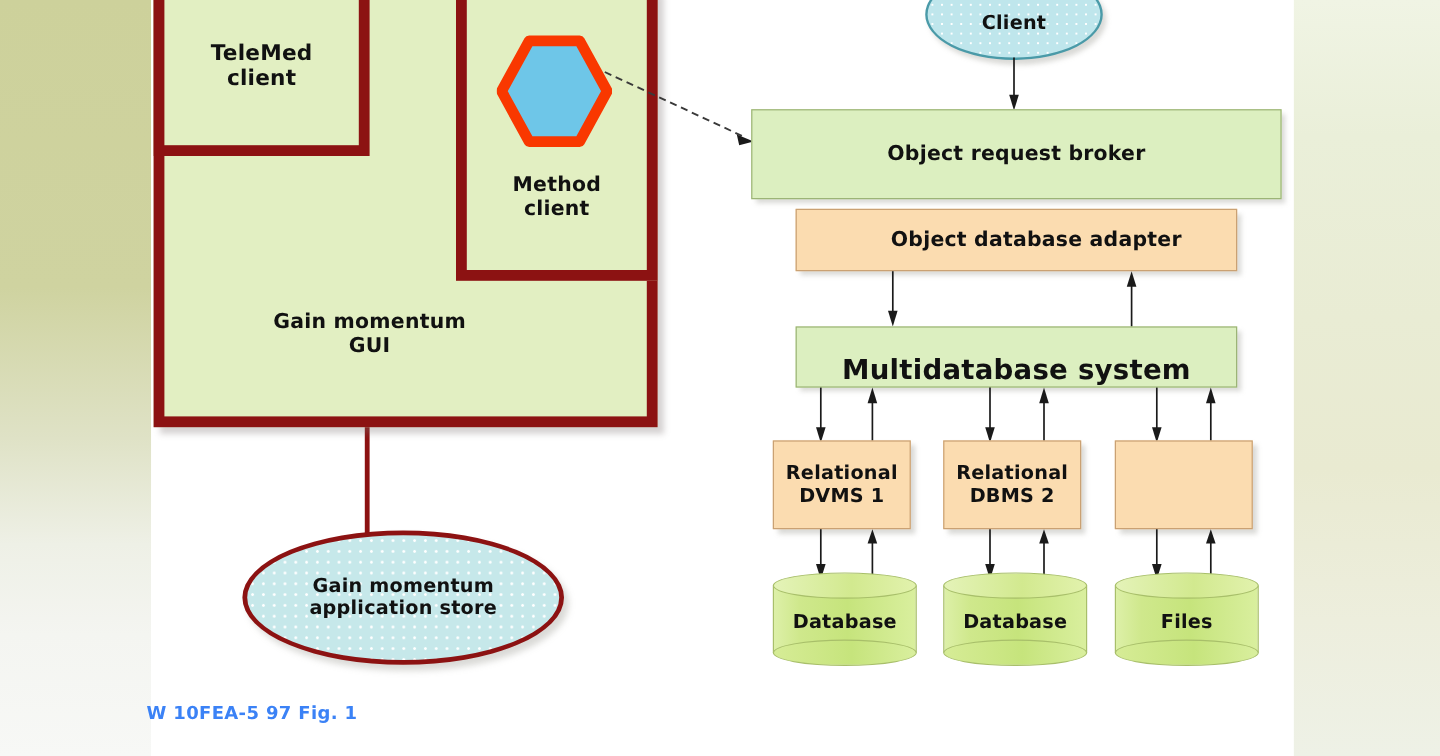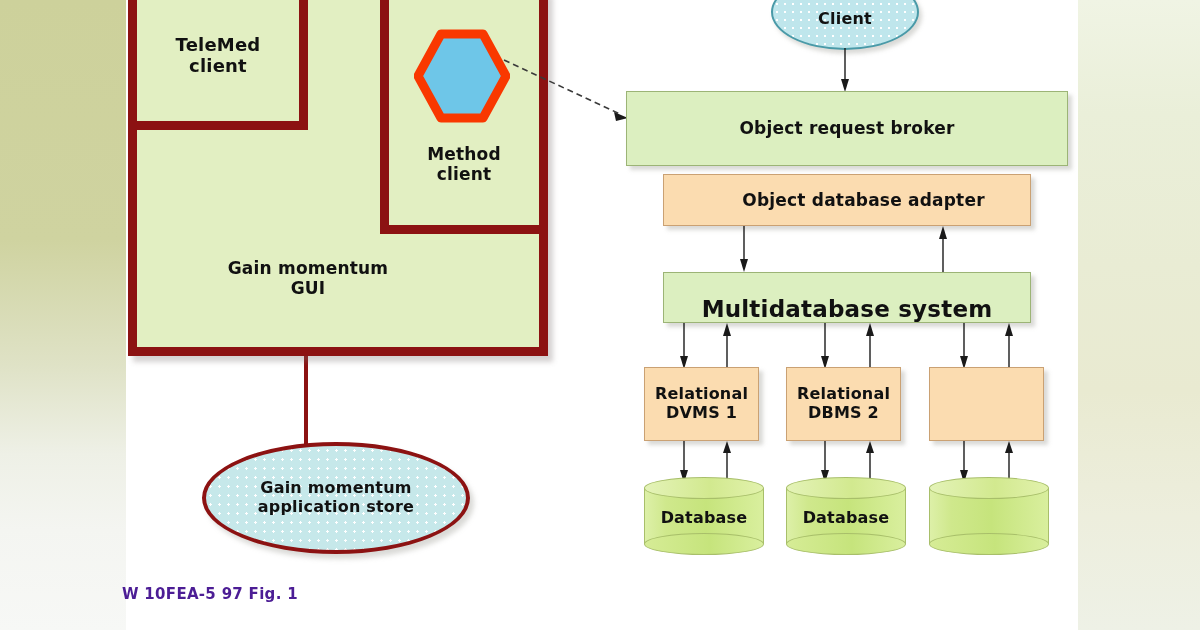--- a/index.html
+++ b/index.html
@@ -117,21 +117,21 @@
 
   
   .hexwrap { position: absolute; }
   .hexwrap svg { display: block; }
   .redline { position: absolute; background: #8c1212; width: 4px; }
   svg.conn { position: absolute; overflow: visible; }
 
   
   #caption {
     position: absolute;
-    color: #4c1d95;
+    color: #3b82f6;
     font-weight: bold;
     font-size: 15px;
     letter-spacing: .3px;
     white-space: nowrap;
   }
 </style>
 </head>
 <body>
 
 <div id="stage">
@@ -272,17 +272,18 @@
     <svg class="conn" style="left:878px; top:441px; width:14px; height:44px;">
       <line x1="5" y1="8" x2="5" y2="44" stroke="#1a1a1a" stroke-width="1.4"></line>
       <polygon points="5,0 1,12 9,12" fill="#1a1a1a"></polygon>
     </svg>
     <div class="cylinder" style="left:803px; top:477px; width:120px; height:78px;">
       <div class="cyl-shadow"></div>
       <div class="cyl-body"></div>
       <div class="cyl-bot"></div>
       <div class="cyl-top"></div>
     </div>
+    <div class="text" style="left:803px; top:481px; width:120px; height:74px; font-size:16px; z-index:3;">Files</div>
 
     <div id="caption" style="left:-4px; top:585px;">W 10FEA-5 97 Fig. 1</div>
 
   </div>
 </div>
 
 </body></html>

